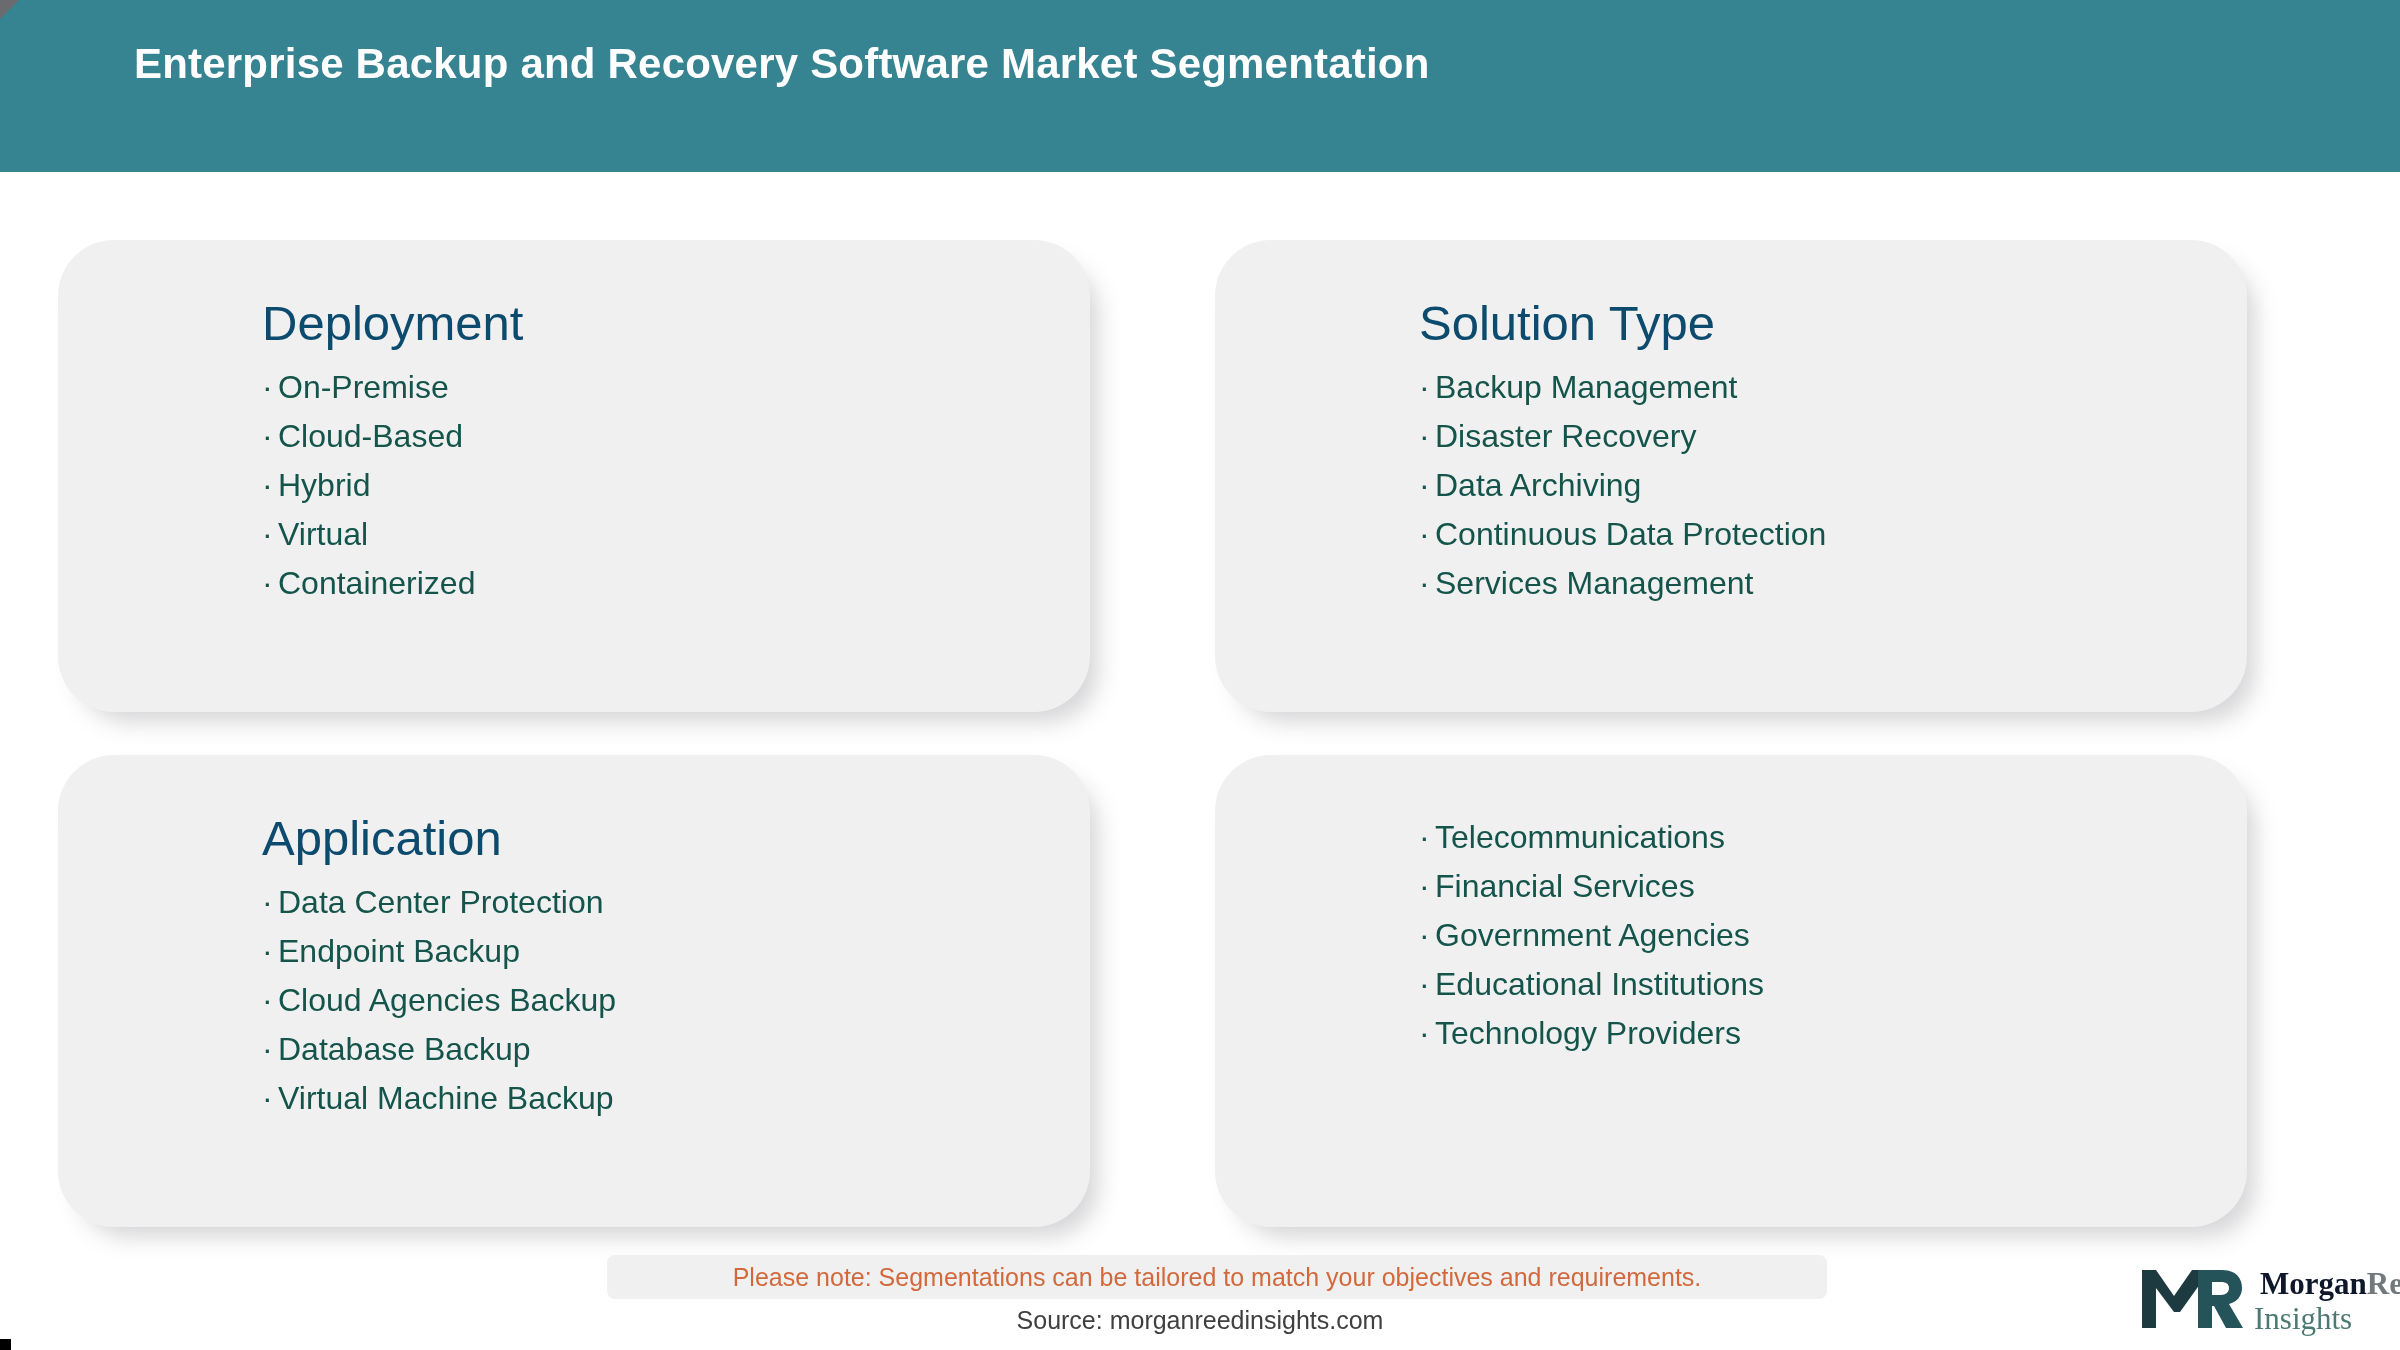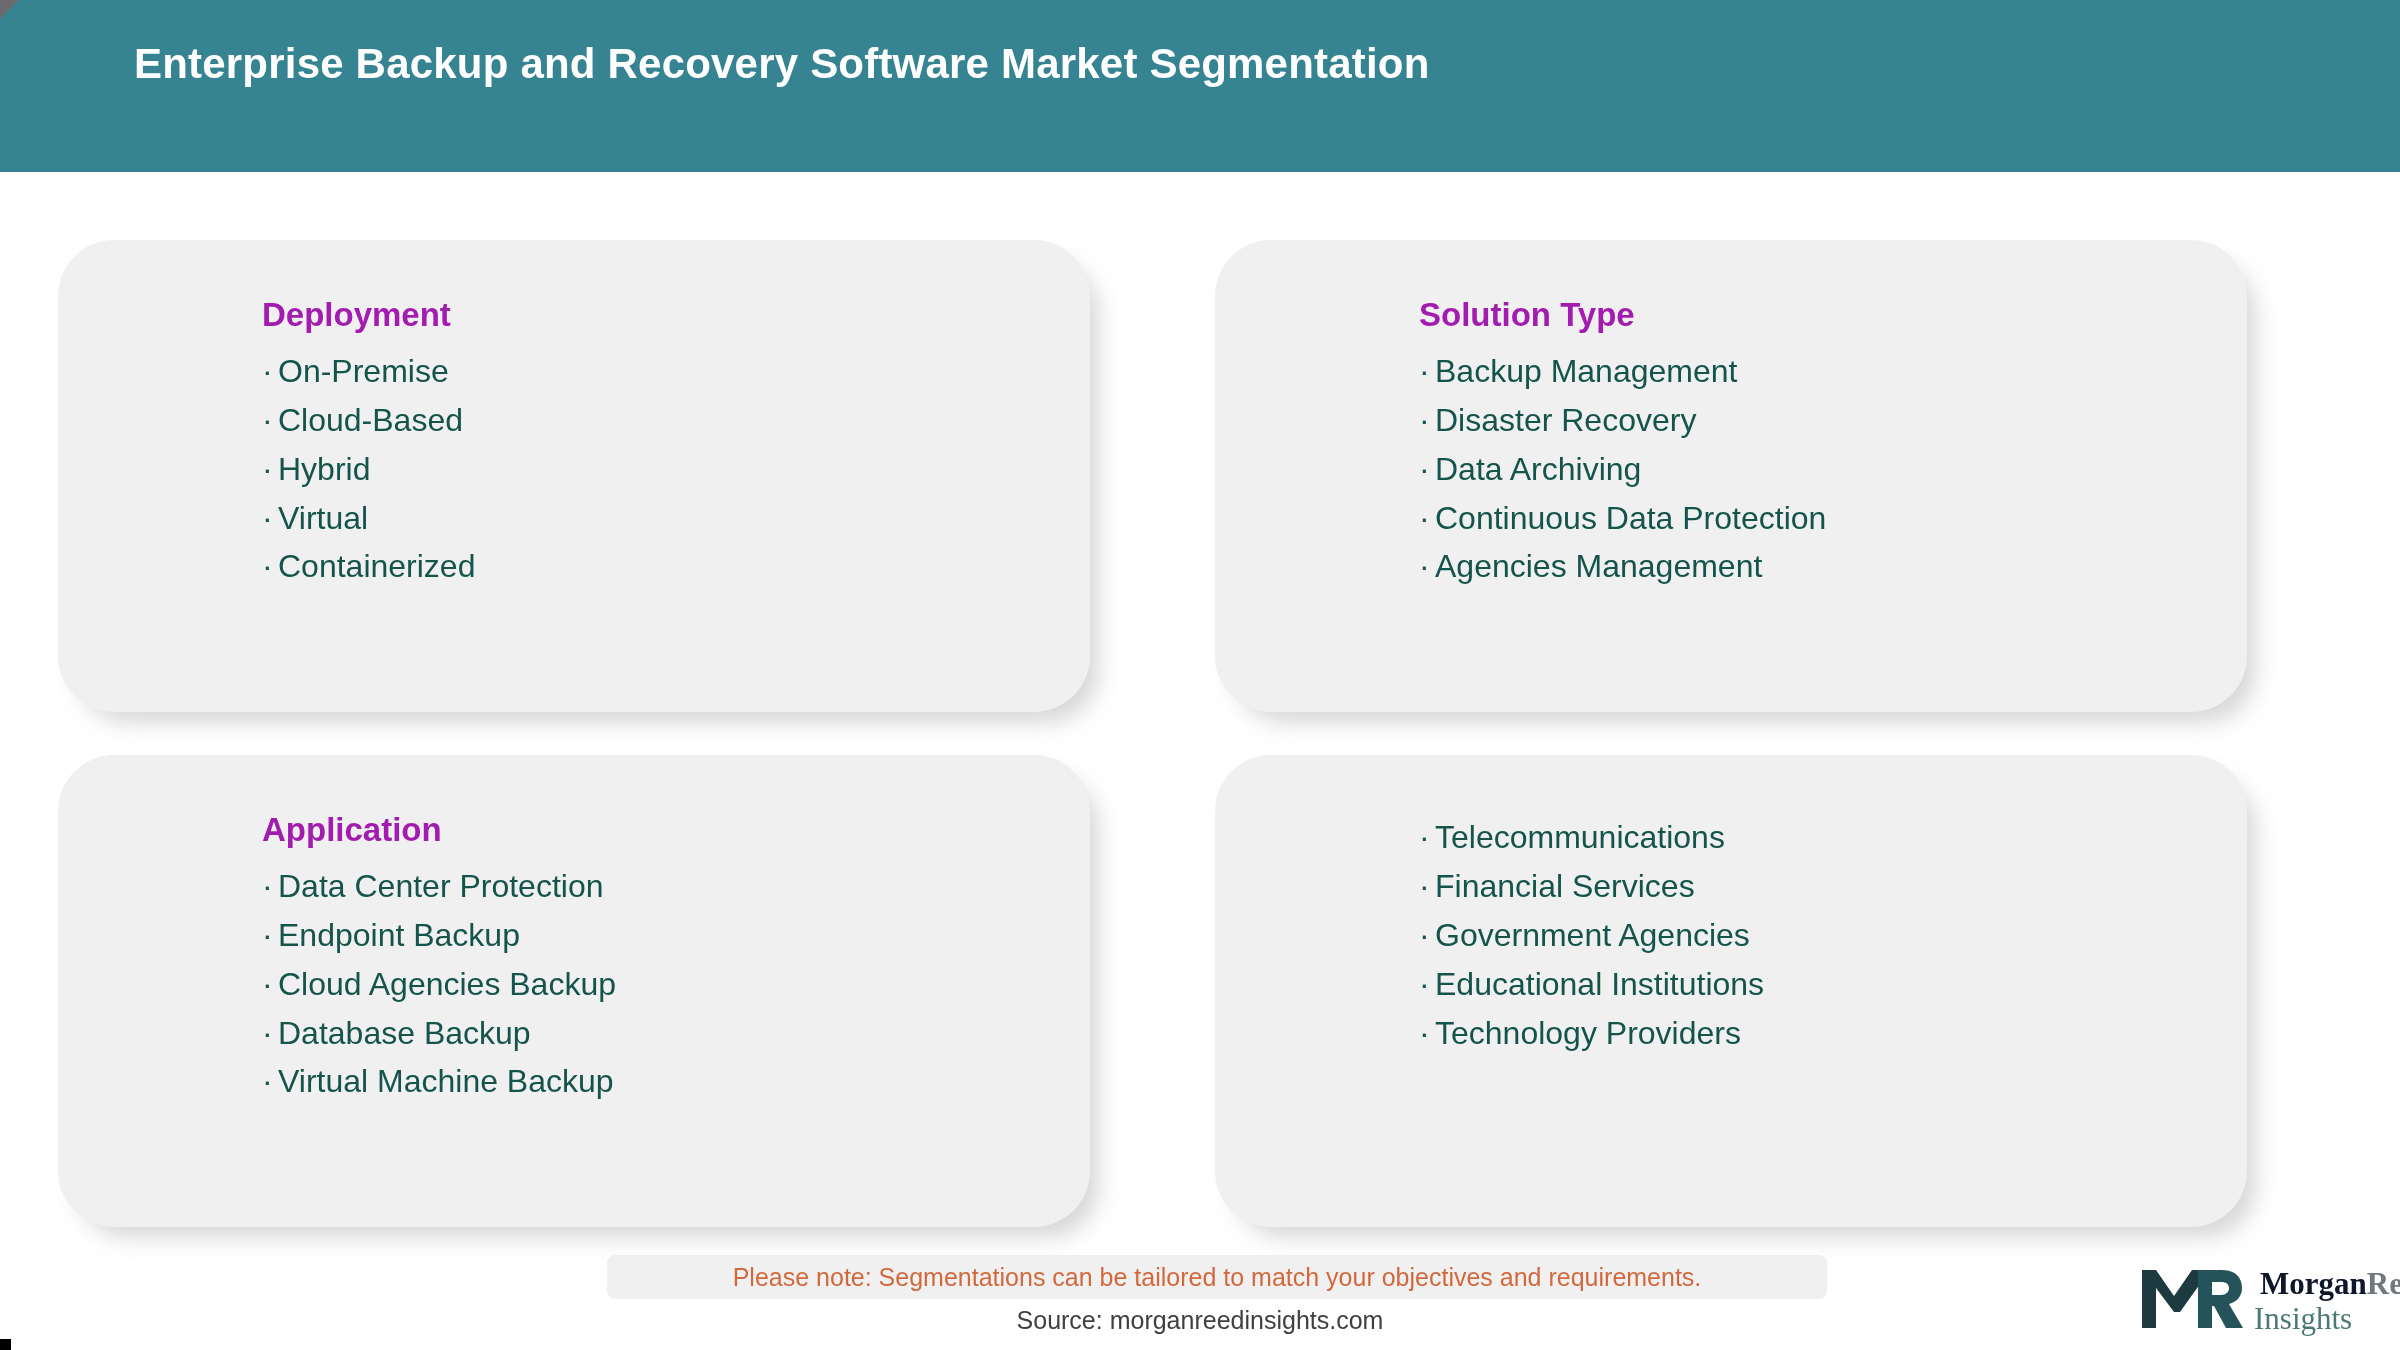--- a/index.html
+++ b/index.html
@@ -73,23 +73,23 @@
   .card-c2 { left: 58px;   top: 755px; width: 1032px; height: 472px; }
   .card-c3 { left: 1215px; top: 755px; width: 1032px; height: 472px; }
 
   .card-inner {
     position: absolute;
     left: 204px;
     top: 58px;
     right: 40px;
   }
   .card-title {
-    font-size: 33px;
-    font-weight: bold;
-    color: #a21caf;
+    font-size: 49px;
+    font-weight: normal;
+    color: #0c4a6e;
     line-height: 1.05;
     margin-bottom: 14px;
     white-space: nowrap;
   }
   .card-list {
     list-style: none;
     margin: 0;
     padding: 0;
   }
   .card-list li {
@@ -224,21 +224,21 @@
         <li>
             <span class="bullet-dot">·</span>
             <span>Data Archiving</span>
           </li>
         <li>
             <span class="bullet-dot">·</span>
             <span>Continuous Data Protection</span>
           </li>
         <li>
             <span class="bullet-dot">·</span>
-            <span>Agencies Management</span>
+            <span>Services Management</span>
           </li>
       </ul>
     </div>
   </div>
 
   <div class="card card-c2">
     <div class="card-inner">
       <div class="card-title">Application</div>
       <ul class="card-list">
         <li>

